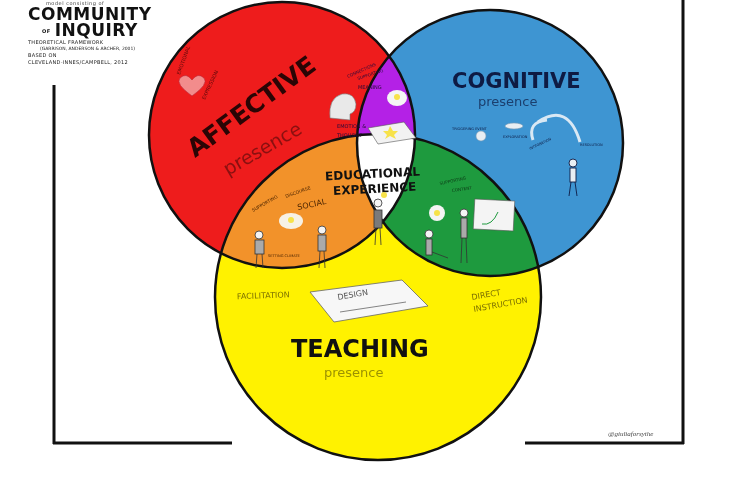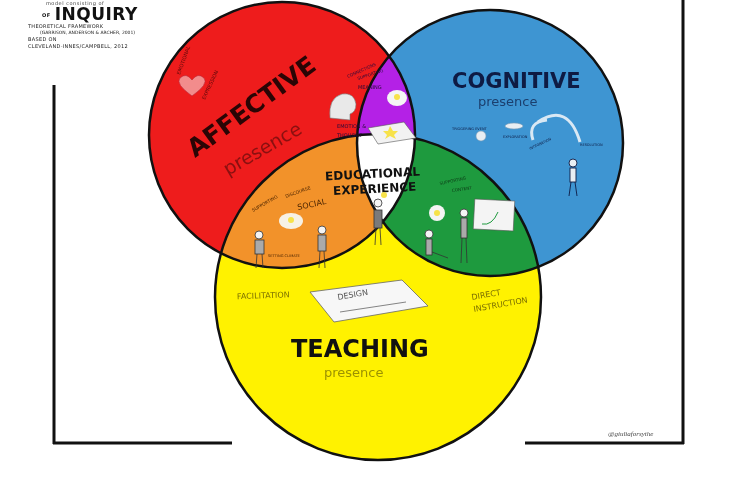--- a/index.html
+++ b/index.html
@@ -12,20 +12,21 @@
     .title-sub2 { font-size: 4.5px; line-height: 6px; color: #222; margin-left: 12px; }
     svg.diagram { position: absolute; left: 0; top: 0; }
     .hand { font-family: "DejaVu Sans", sans-serif; }
     .credit { position: absolute; left: 608px; top: 430px; font-size: 7px; font-style: italic; color: #444; font-family: Liberation Serif, serif; }
   </style>
 </head>
 <body>
 
 <div class="title-block">
   <div class="title-small">model consisting of</div>
+  <div class="title-main">COMMUNITY</div>
   <div class="title-main"><span class="title-of">OF</span><span>INQUIRY</span></div>
   <div class="title-sub">THEORETICAL FRAMEWORK</div>
   <div class="title-sub2">(GARRISON, ANDERSON &amp; ARCHER, 2001)</div>
   <div class="title-sub">BASED ON</div>
   <div class="title-sub">CLEVELAND-INNES/CAMPBELL, 2012</div>
 </div>
 
 <svg class="diagram" width="729" height="486" viewBox="0 0 729 486">
   <defs>
     <clipPath id="clipRed">

